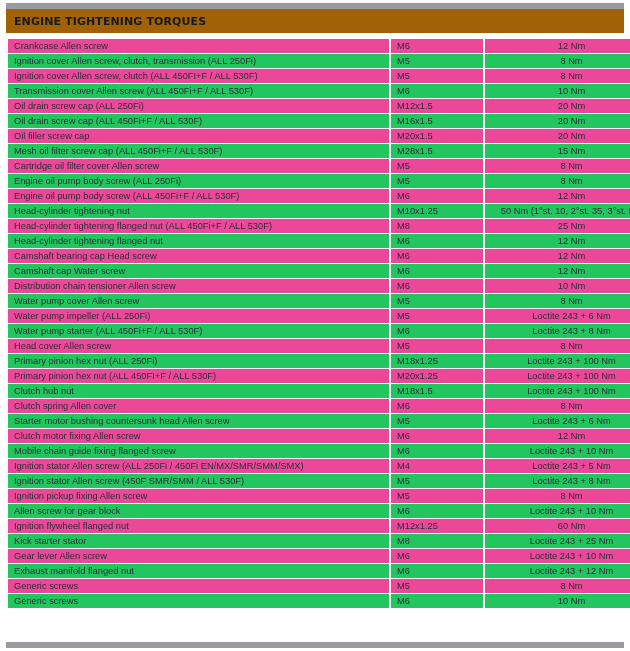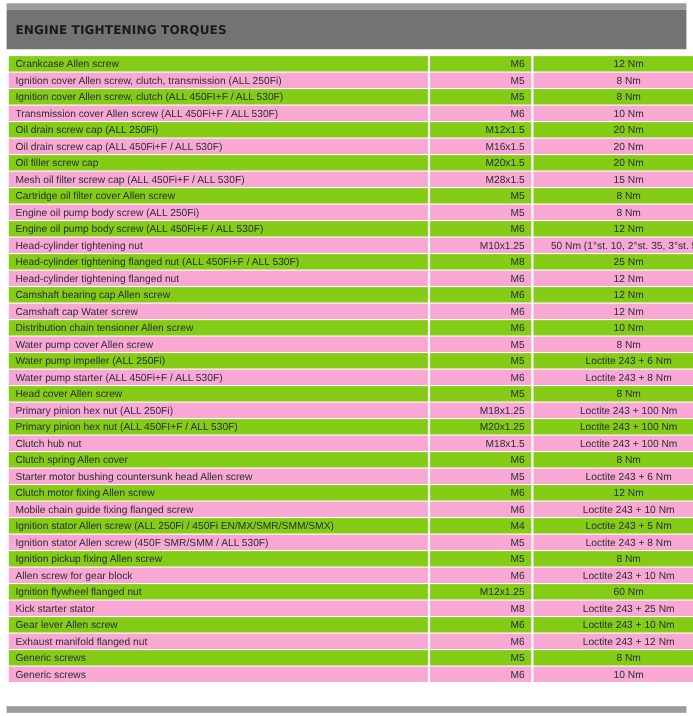--- a/index.html
+++ b/index.html
@@ -20,22 +20,22 @@
     padding: 0 6px;
     background: #ffffff;
     position: relative;
   }
   .rule-top {
     height: 6px;
     background: #9a9a9f;
     margin-top: 3px;
   }
   .title-band {
-    height: 36px;
-    background: #737373;
+    height: 24px;
+    background: #a16207;
     display: flex;
     align-items: center;
     padding-left: 8px;
     box-sizing: border-box;
   }
   .title-band .title-text {
     font-size: 11px;
     font-weight: bold;
     color: #1a1a1a;
     letter-spacing: 0.1px;
@@ -55,25 +55,25 @@
     height: 14px;
     padding: 0 6px;
     font-size: 9.3px;
     color: #2b2f38;
     font-family: "Liberation Sans", sans-serif;
     white-space: nowrap;
     overflow: hidden;
     line-height: 14px;
     vertical-align: middle;
   }
-  tr.row-odd td  { background: #84cc16; }
-  tr.row-even td { background: #f9a8d4; }
+  tr.row-odd td  { background: #ec4899; }
+  tr.row-even td { background: #22c55e; }
 
   td.c-desc  { width: 369px; text-align: left; }
-  td.c-size  { width: 80px;  text-align: right; }
+  td.c-size  { width: 80px;  text-align: left; }
   td.c-val   { width: 161px; text-align: center; }
 
   .rule-bottom {
     position: absolute;
     left: 6px;
     right: 6px;
     bottom: 6px;
     height: 6px;
     background: #9a9a9f;
   }
@@ -157,21 +157,21 @@
           <td class="c-desc">Head-cylinder tightening flanged nut (ALL 450Fi+F / ALL 530F)</td>
           <td class="c-size">M8</td>
           <td class="c-val">25 Nm</td>
         </tr>
         <tr class="row-even">
           <td class="c-desc">Head-cylinder tightening flanged nut</td>
           <td class="c-size">M6</td>
           <td class="c-val">12 Nm</td>
         </tr>
         <tr class="row-odd">
-          <td class="c-desc">Camshaft bearing cap Allen screw</td>
+          <td class="c-desc">Camshaft bearing cap Head screw</td>
           <td class="c-size">M6</td>
           <td class="c-val">12 Nm</td>
         </tr>
         <tr class="row-even">
           <td class="c-desc">Camshaft cap Water screw</td>
           <td class="c-size">M6</td>
           <td class="c-val">12 Nm</td>
         </tr>
         <tr class="row-odd">
           <td class="c-desc">Distribution chain tensioner Allen screw</td>

